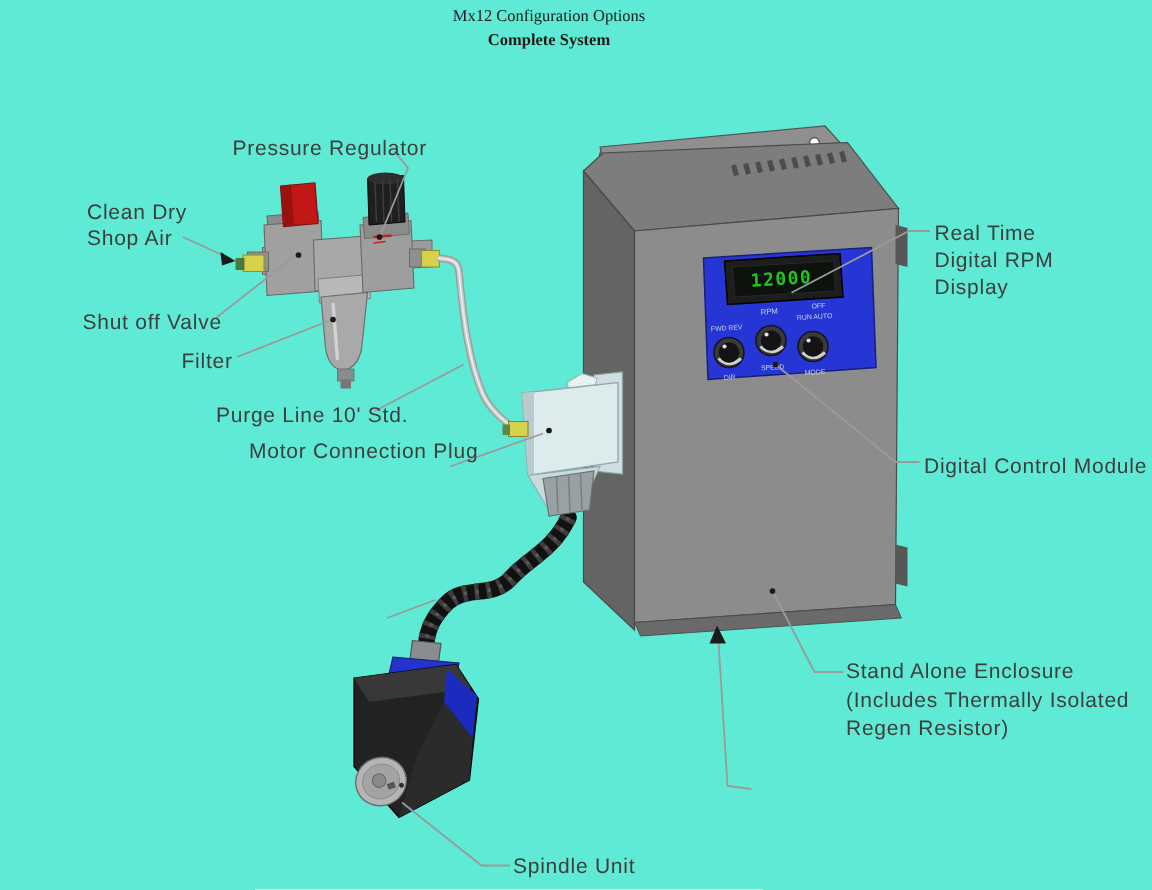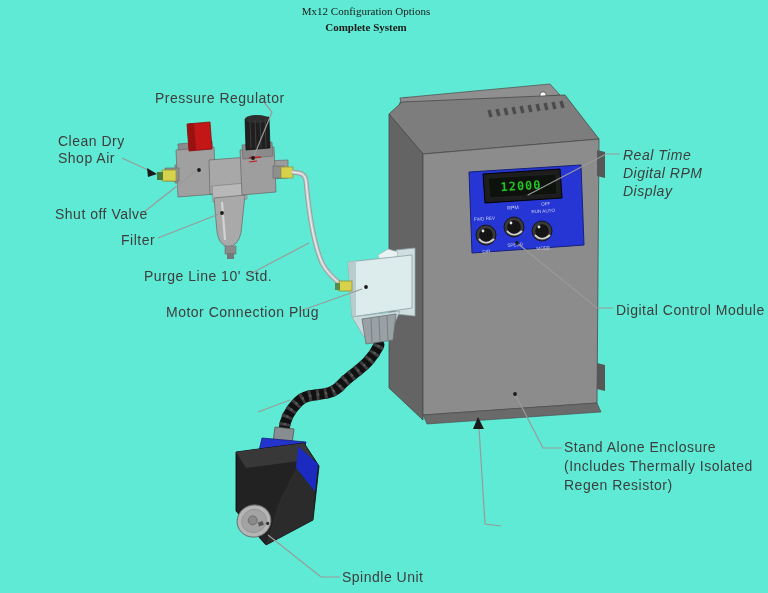--- a/index.html
+++ b/index.html
@@ -3,21 +3,21 @@
 <meta charset="utf-8">
 <style>
   html,body{margin:0;padding:0;background:#fff;}
   #stage{position:relative;width:768px;height:593px;background:#5eead4;overflow:hidden;
          font-family:"Liberation Sans","DejaVu Sans",sans-serif;}
   .title-line{position:absolute;left:166px;width:400px;text-align:center;color:#1a1a1a;
          font-family:"Liberation Serif","DejaVu Serif",serif;font-size:11px;}
   .title-sub{font-weight:bold;}
   .label{position:absolute;color:#3e3e3e;font-size:14px;letter-spacing:.5px;
          white-space:pre-line;line-height:17px;}
-  .lh18{line-height:18px;font-style:italic;} .lh19{line-height:19px;}
+  .lh18{line-height:18px;} .lh19{line-height:19px;}
   svg{position:absolute;left:0;top:0;}
 </style>
 </head>
 <body>
 
 <div id="stage">
 
   <div class="title-line" style="top:5px">Mx12 Configuration Options</div>
   <div class="title-line title-sub" style="top:21px">Complete System</div>
 
@@ -214,21 +214,21 @@
       </g>
     </g>
   </svg>
 
   <div class="label" style="left:155px;top:90px">Pressure Regulator</div>
   <div class="label" style="left:58px;top:133px">Clean Dry
 Shop Air</div>
   <div class="label" style="left:55px;top:206px">Shut off Valve</div>
   <div class="label" style="left:121px;top:232px">Filter</div>
   <div class="label" style="left:144px;top:268px">Purge Line 10' Std.</div>
-  <div class="label" style="left:166px;top:304px">Motor Connection Plug</div>
+  <div class="label" style="left:166px;top:292px">Motor Connection Plug</div>
   <div class="label" style="left:342px;top:569px">Spindle Unit</div>
   <div class="label lh18" style="left:623px;top:146px">Real Time
 Digital RPM
 Display</div>
   <div class="label" style="left:616px;top:302px">Digital Control Module</div>
   <div class="label lh19" style="left:564px;top:438px">Stand Alone Enclosure
 (Includes Thermally Isolated
 Regen Resistor)</div>
 </div>
 

